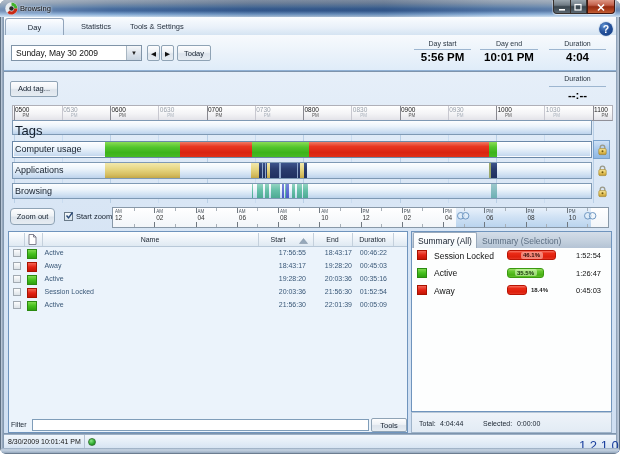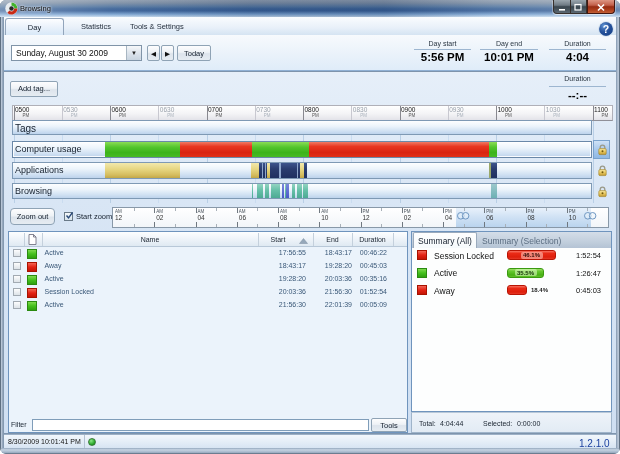--- a/index.html
+++ b/index.html
@@ -23,21 +23,21 @@
         <rect x="4" y="3.5" width="6" height="5.5" fill="none" stroke="#fff" stroke-width="1.2"></rect>
       </svg></div>
 <div class="a" style="left:587px;top:0;width:28px;height:14px;border:1px solid #431710;border-top:none;border-radius:0 0 4px 0;background:linear-gradient(180deg,#dd9683 0%,#c2604a 40%,#962c12 52%,#ac3e1c 75%,#c25e34 100%);box-shadow:0 1px 0 rgba(255,255,255,0.45),1px 1px 0 rgba(255,255,255,0.3);"><svg width="26" height="13">
         <path d="M10 3.5 L16 9.5 M16 3.5 L10 9.5" stroke="#fff" stroke-width="1.6"></path>
       </svg></div>
 <div class="a" style="left:4px;top:17px;width:612px;height:18px;background:linear-gradient(180deg,#fafcfe 0%,#e8f0f9 60%,#d5e4f2 100%);"></div>
 <div class="a" style="left:5px;top:18px;width:59px;height:17px;background:linear-gradient(180deg,#fdfeff 0%,#eaf2fb 50%,#d8e8f7 100%);border:1px solid #92a5bb;border-bottom:none;border-radius:3px 3px 0 0;text-align:center;font-size:7.5px;color:#15202e;padding-top:4px;">Day</div>
 <div class="a" style="left:81px;top:22px;font-size:7.5px;color:#25303e;">Statistics</div>
 <div class="a" style="left:130px;top:22px;font-size:7.5px;color:#25303e;">Tools &amp; Settings</div>
 <div class="a" style="left:4px;top:35px;width:612px;height:36px;background:linear-gradient(180deg,#f7fafd 0%,#eaf2fa 55%,#dfecf9 100%);border-bottom:1px solid #8fb0d4;"></div>
-<div class="a" style="left:11px;top:45px;width:131px;height:16px;background:#fff;border:1px solid #8094a8;font-size:8.5px;color:#111;line-height:14px;padding-left:4px;">Sunday, August 30 2009</div>
+<div class="a" style="left:11px;top:45px;width:131px;height:16px;background:#fff;border:1px solid #8094a8;font-size:8.5px;color:#111;line-height:14px;padding-left:4px;">Sunday, May 30 2009</div>
 <div class="a" style="left:126px;top:46px;width:15px;height:14px;background:linear-gradient(180deg,#f6f8fa,#dde4ec 50%,#c8d4e0 100%);border-left:1px solid #a8b6c2;text-align:center;font-size:6px;color:#222;line-height:14px;border-radius:0 1px 1px 0;">▼</div>
 <div class="a" style="left:147px;top:45px;width:13px;height:16px;background:linear-gradient(180deg,#fdfdfe 0%,#eef2f6 45%,#dde4ec 55%,#e6ecf2 100%);border:1px solid #8fa3b5;border-radius:2px;text-align:center;font-size:6.5px;color:#111;line-height:15px;">◀</div>
 <div class="a" style="left:161px;top:45px;width:13px;height:16px;background:linear-gradient(180deg,#fdfdfe 0%,#eef2f6 45%,#dde4ec 55%,#e6ecf2 100%);border:1px solid #8fa3b5;border-radius:2px;text-align:center;font-size:6.5px;color:#111;line-height:15px;">▶</div>
 <div class="a" style="left:177px;top:45px;width:34px;height:16px;background:linear-gradient(180deg,#fdfdfe 0%,#eef2f6 45%,#dde4ec 55%,#e6ecf2 100%);border:1px solid #8fa3b5;border-radius:2px;text-align:center;font-size:7.5px;color:#15202e;line-height:15px;">Today</div>
 <div class="a" style="left:414px;top:40px;width:57px;text-align:center;font-size:7px;color:#2a3642;">Day start</div>
 <div class="a" style="left:414px;top:49px;width:57px;border-top:1px solid #9db6d0;"></div>
 <div class="a" style="left:414px;top:51px;width:57px;text-align:center;font-size:11.5px;font-weight:bold;color:#000;">5:56 PM</div>
 <div class="a" style="left:480px;top:40px;width:58px;text-align:center;font-size:7px;color:#2a3642;">Day end</div>
 <div class="a" style="left:480px;top:49px;width:58px;border-top:1px solid #9db6d0;"></div>
 <div class="a" style="left:480px;top:51px;width:58px;text-align:center;font-size:11.5px;font-weight:bold;color:#000;">10:01 PM</div>
@@ -109,21 +109,21 @@
 <div class="a" style="left:496.0px;top:106px;width:1px;height:14px;background:#88888f;"></div>
 <div class="a" style="left:497.5px;top:106px;font-size:6.5px;color:#1a1a1a;">1000</div>
 <div class="a" style="left:505.0px;top:113px;font-size:4.5px;color:#555;">PM</div>
 <div class="a" style="left:544.2px;top:106px;width:1px;height:14px;background:#c8c8d0;"></div>
 <div class="a" style="left:545.8px;top:106px;font-size:6.5px;color:#9aa2ac;">1030</div>
 <div class="a" style="left:553.2px;top:113px;font-size:4.5px;color:#aab2bc;">PM</div>
 <div class="a" style="left:592.5px;top:106px;width:1px;height:14px;background:#88888f;"></div>
 <div class="a" style="left:594.0px;top:106px;font-size:6.5px;color:#1a1a1a;">1100</div>
 <div class="a" style="left:601.5px;top:113px;font-size:4.5px;color:#555;">PM</div>
 <div class="a" style="left:12px;top:120px;width:580px;height:15px;background:linear-gradient(180deg,#fdfeff 0%,#ecf4fb 40%,#d2e2f3 75%,#bdd3ec 100%);border:1px solid #7e99b4;"></div>
-<div class="a" style="left:15px;top:123px;font-size:10px;color:#15202e;">Tags</div>
+<div class="a" style="left:15px;top:123px;font-size:13px;color:#15202e;">Tags</div>
 <div class="a" style="left:12px;top:141px;width:580px;height:17px;background:linear-gradient(180deg,#fdfeff 0%,#ecf4fb 40%,#d2e2f3 75%,#bdd3ec 100%);border:1px solid #7e99b4;"></div>
 <div class="a" style="left:15px;top:144px;font-size:9px;color:#15202e;"></div>
 <div class="a" style="left:12px;top:141px;width:580px;height:17px;border:1px solid #6a88a8;box-shadow:inset 0 0 0 1px rgba(255,255,255,0.9);"></div>
 <div class="a" style="left:105.0px;top:142px;width:74.6px;height:15px;background:linear-gradient(180deg,#8bdc55 0%,#52c52c 35%,#3cb31b 70%,#46ba24 100%);"></div>
 <div class="a" style="left:179.6px;top:142px;width:72.5px;height:15px;background:linear-gradient(180deg,#f07a64 0%,#e83620 30%,#d92410 70%,#e03018 100%);"></div>
 <div class="a" style="left:252.1px;top:142px;width:56.7px;height:15px;background:linear-gradient(180deg,#8bdc55 0%,#52c52c 35%,#3cb31b 70%,#46ba24 100%);"></div>
 <div class="a" style="left:308.8px;top:142px;width:180.2px;height:15px;background:linear-gradient(180deg,#f07a64 0%,#e83620 30%,#d92410 70%,#e03018 100%);"></div>
 <div class="a" style="left:489.0px;top:142px;width:7.5px;height:15px;background:linear-gradient(180deg,#8bdc55 0%,#52c52c 35%,#3cb31b 70%,#46ba24 100%);"></div>
 <div class="a" style="left:15px;top:144px;font-size:9px;color:#15202e;">Computer usage</div>
 <div class="a" style="left:12px;top:162px;width:580px;height:17px;background:linear-gradient(180deg,#fdfeff 0%,#ecf4fb 40%,#d2e2f3 75%,#bdd3ec 100%);border:1px solid #7e99b4;"></div>
@@ -352,14 +352,14 @@
 <div class="a" style="left:551px;top:286.0px;width:50px;text-align:right;font-size:7.5px;color:#111;">0:45:03</div>
 <div class="a" style="left:411px;top:412px;width:201px;height:21px;background:linear-gradient(180deg,#eef3f9,#e2ebf4);border:1px solid #9fb4ca;border-top:1px solid #b8c8d8;"></div>
 <div class="a" style="left:419px;top:420px;font-size:7px;color:#1a2430;">Total:</div>
 <div class="a" style="left:440px;top:420px;font-size:7px;color:#1a2430;">4:04:44</div>
 <div class="a" style="left:483px;top:420px;font-size:7px;color:#1a2430;">Selected:</div>
 <div class="a" style="left:517px;top:420px;font-size:7px;color:#1a2430;">0:00:00</div>
 <div class="a" style="left:4px;top:434px;width:612px;height:15px;background:linear-gradient(180deg,#f2f7fc 0%,#e4edf7 50%,#d5e3f2 100%);border-top:1px solid #9cb0c6;"></div>
 <div class="a" style="left:8px;top:438px;font-size:7px;color:#111;">8/30/2009 10:01:41 PM</div>
 <div class="a" style="left:84px;top:435px;width:1px;height:13px;background:#b4c2d2;"></div>
 <div class="a" style="left:88px;top:438px;width:8px;height:8px;border-radius:50%;background:radial-gradient(circle at 35% 30%,#8ae884,#27a527 65%,#0c700c);border:1px solid #3a7a3a;"></div>
-<div class="a" style="left:579px;top:438px;font-size:10px;color:#1a3f9e;text-decoration:underline;">1.2.1.0</div>
+<div class="a" style="left:579px;top:438px;font-size:13px;color:#1a3f9e;text-decoration:underline;">1.2.1.0</div>
 <div class="a" style="left:1px;top:448px;width:618px;height:6px;background:linear-gradient(180deg,#93a7bd 0%,#c6d3e2 30%,#b2c2d4 55%,#98abc0 80%,#5f7082 95%,#5f7082 100%);border-radius:0 0 5px 5px;"></div>
 </div>
 </body></html>

